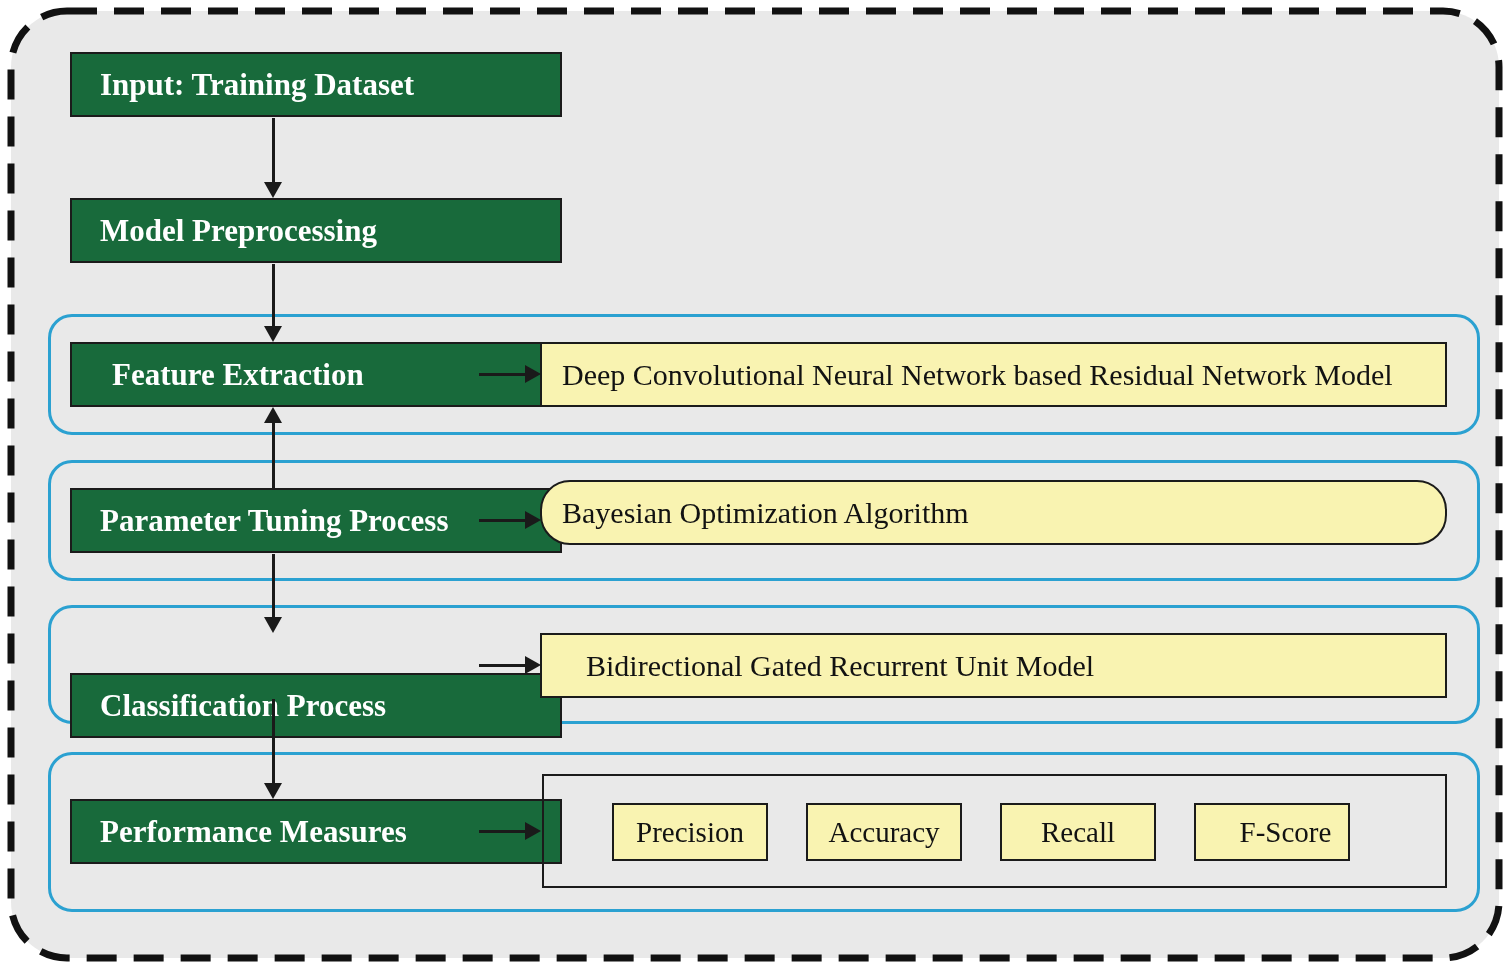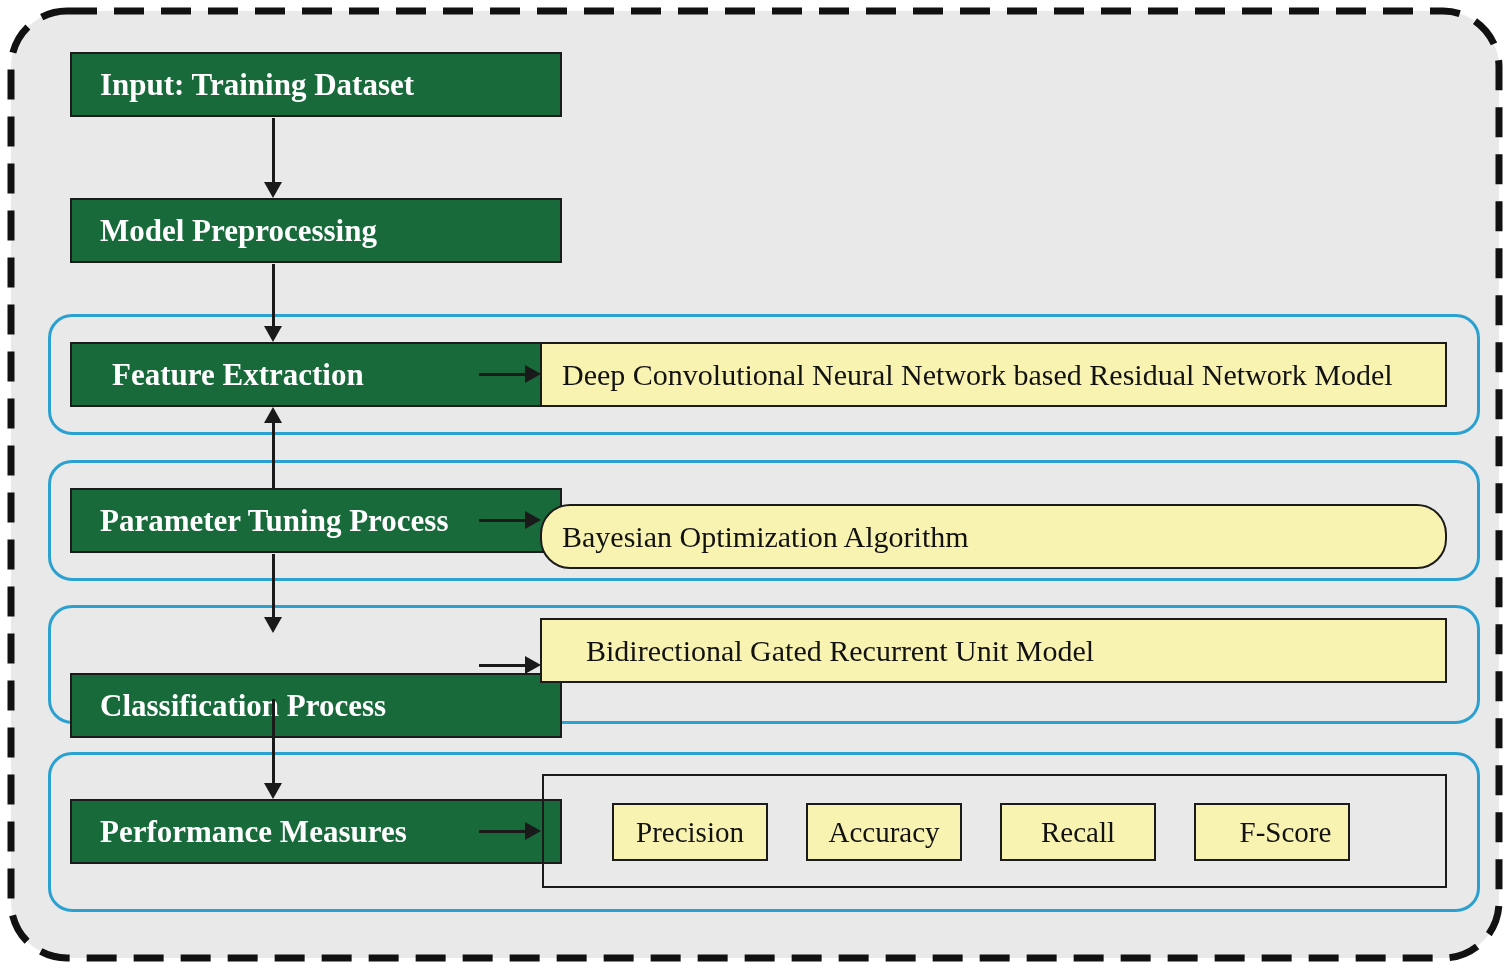--- a/index.html
+++ b/index.html
@@ -96,22 +96,22 @@
   <div class="ah ah-right" style="left:525px;top:822px;"></div>
 
   <div class="stage" style="top:52px;">Input: Training Dataset</div>
   <div class="stage" style="top:198px;">Model Preprocessing</div>
   <div class="stage" style="top:342px;padding-left:40px;">Feature Extraction</div>
   <div class="stage" style="top:488px;">Parameter Tuning Process</div>
   <div class="stage" style="top:633px;margin-top:40px;">Classification Process</div>
   <div class="stage" style="top:799px;text-align:right;">Performance Measures</div>
 
   <div class="detail" style="top:342px;">Deep Convolutional Neural Network based Residual Network Model</div>
-  <div class="detail" style="top:504px;border-radius:30px;">Bayesian Optimization Algorithm</div>
-  <div class="detail" style="top:618px;padding-left:44px;">Bidirectional Gated Recurrent Unit Model</div>
+  <div class="detail" style="top:480px;border-radius:30px;">Bayesian Optimization Algorithm</div>
+  <div class="detail" style="top:633px;padding-left:44px;">Bidirectional Gated Recurrent Unit Model</div>
 
   <div class="perf-wrap"></div>
   <div class="metric" style="left:612px;">Precision</div>
   <div class="metric" style="left:806px;">Accuracy</div>
   <div class="metric" style="left:1000px;">Recall</div>
   <div class="metric" style="left:1194px;padding-left:27px;">F-Score</div>
 
 </div>
 
 </body></html>

